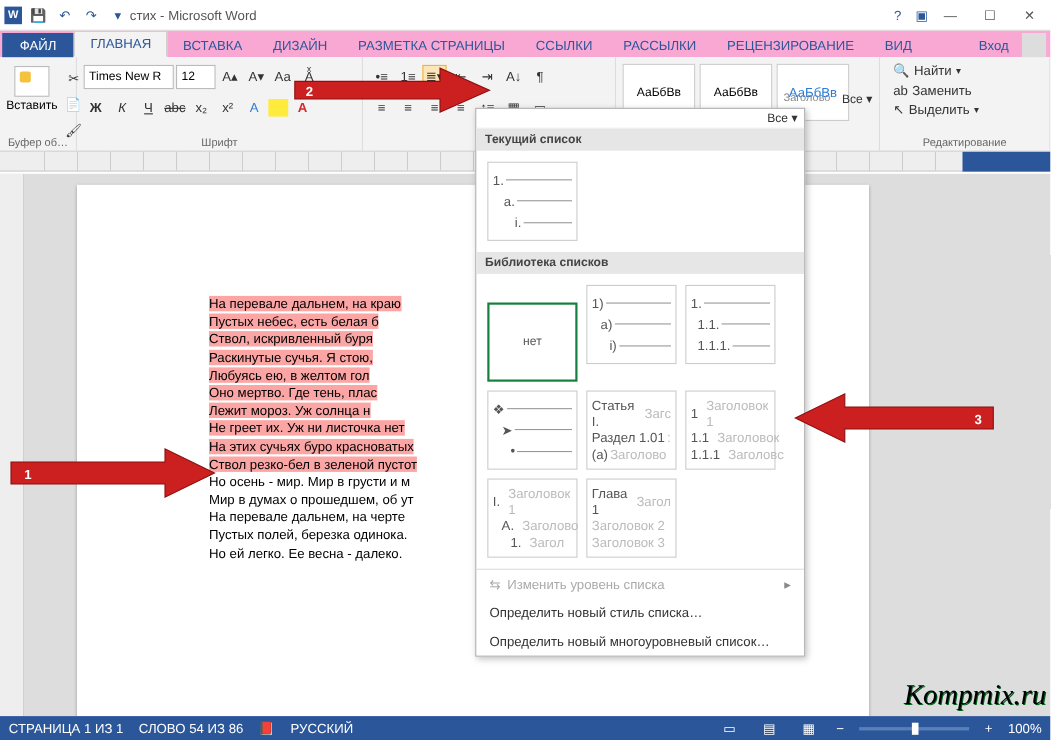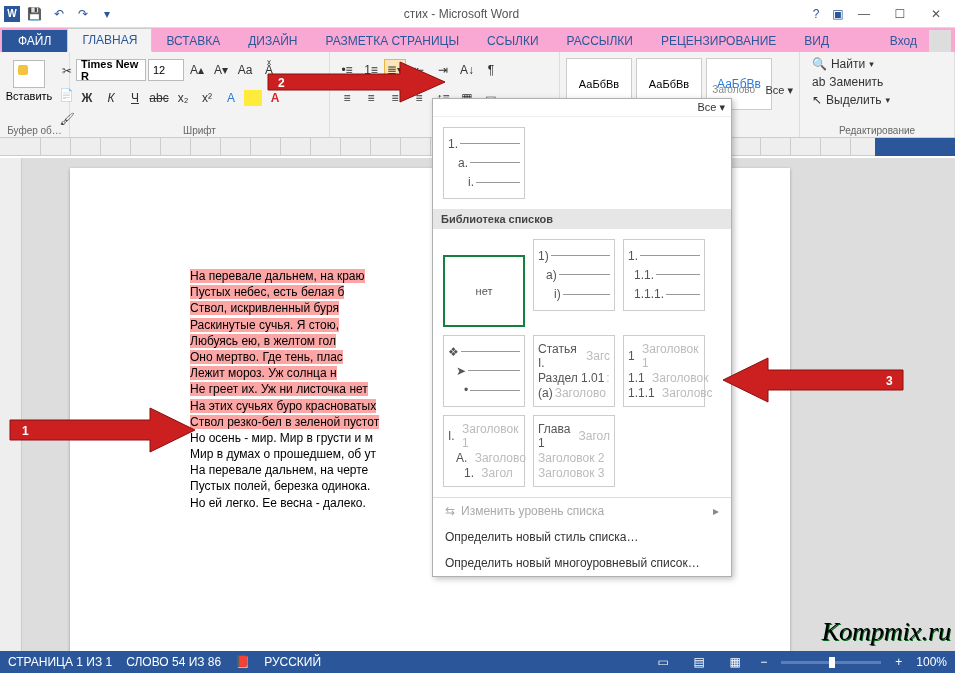--- a/index.html
+++ b/index.html
@@ -3,21 +3,21 @@
 <meta charset="utf-8">
 <style>
 * { margin:0; padding:0; box-sizing:border-box; font-family:"Segoe UI",Tahoma,sans-serif; font-size:12px; }
 body { background:#fff; width:955px; height:673px; overflow:hidden; position:relative; }
 
 
 .titlebar { height:28px; background:#fff; display:flex; align-items:center; padding:0 4px; border-bottom:1px solid #ddd; }
 .titlebar .word-icon { width:16px; height:16px; background:#2b579a; color:#fff; font-size:10px; font-weight:bold; display:flex; align-items:center; justify-content:center; margin-right:4px; }
 .qat { display:flex; gap:2px; }
 .qat-btn { width:22px; height:22px; display:flex; align-items:center; justify-content:center; color:#2b579a; }
-.title-text { flex:1; text-align:center; color:#555; font-size:12px; }
+.title-text { flex:1; color:#555; font-size:12px; }
 .win-controls { display:flex; gap:6px; }
 .win-btn { width:30px; height:20px; display:flex; align-items:center; justify-content:center; color:#555; }
 
 
 .tabs { height:24px; background:#f9a8d4; display:flex; align-items:flex-end; padding-left:2px; }
 .tab { padding:4px 14px; color:#2b579a; font-size:12px; text-transform:uppercase; cursor:pointer; }
 .tab.file { background:#2b579a; color:#fff; padding:4px 16px; }
 .tab.active { border:1px solid #ccc; border-bottom:1px solid #f3f3f3; background:#f3f3f3; }
 .signin { margin-left:auto; padding:4px 8px; color:#2b579a; }
 .avatar { width:22px; height:22px; background:#ddd; margin:0 4px; }
@@ -27,21 +27,21 @@
 .group { border-right:1px solid #ddd; padding:2px 6px; display:flex; flex-direction:column; position:relative; }
 .group-label { position:absolute; bottom:1px; left:0; right:0; text-align:center; font-size:10px; color:#666; }
 .group-body { flex:1; display:flex; align-items:flex-start; gap:4px; padding-top:4px; }
 
 .big-btn { width:46px; height:58px; display:flex; flex-direction:column; align-items:center; justify-content:flex-start; gap:2px; padding-top:2px; }
 .big-btn .ico { width:32px; height:28px; background:#fff; border:1px solid #bbb; position:relative; }
 .big-btn .ico::after { content:''; position:absolute; left:4px; top:4px; width:10px; height:10px; background:#f5c23e; border-radius:2px; }
 
 .font-row { display:flex; gap:2px; align-items:center; margin-bottom:2px; height:24px; }
 .combo { height:22px; border:1px solid #bbb; background:#fff; padding:0 4px; display:flex; align-items:center; font-size:11px; }
-.combo.font-name { width:70px;font-weight:bold; }
+.combo.font-name { width:82px; }
 .combo.font-size { width:36px; }
 .sm-btn { width:22px; height:22px; display:flex; align-items:center; justify-content:center; color:#333; border:1px solid transparent; }
 
 .style-box { width:66px; height:52px; background:#fff; border:1px solid #ccc; display:flex; align-items:center; justify-content:center; font-size:11px; }
 .style-more { width:20px; height:52px; border:1px solid #ccc; display:flex; flex-direction:column; align-items:center; justify-content:center; gap:3px; }
 .style-more span { width:8px; height:1px; background:#555; }
 
 .edit-col { display:flex; flex-direction:column; gap:2px; padding:2px 4px; }
 .edit-item { display:flex; align-items:center; gap:4px; padding:1px 2px; color:#333; font-size:11px; }
 
@@ -265,20 +265,21 @@
       <p>Пустых полей, березка одинока.</p>
       <p>Но ей легко. Ее весна - далеко.</p>
     </div>
   </div>
 </div>
 
 <div class="ml-panel">
   <div class="ml-header-row">
       <span class="ml-all">Все ▾</span>
     </div>
+  <div class="ml-section-title">Текущий список</div>
   <div class="ml-grid">
     <div class="ml-item">
       <div class="ln">
           <span>1.</span>
           <div class="bar"></div>
         </div>
       <div class="ln" style="margin-left:10px">
           <span>a.</span>
           <div class="bar"></div>
         </div>

